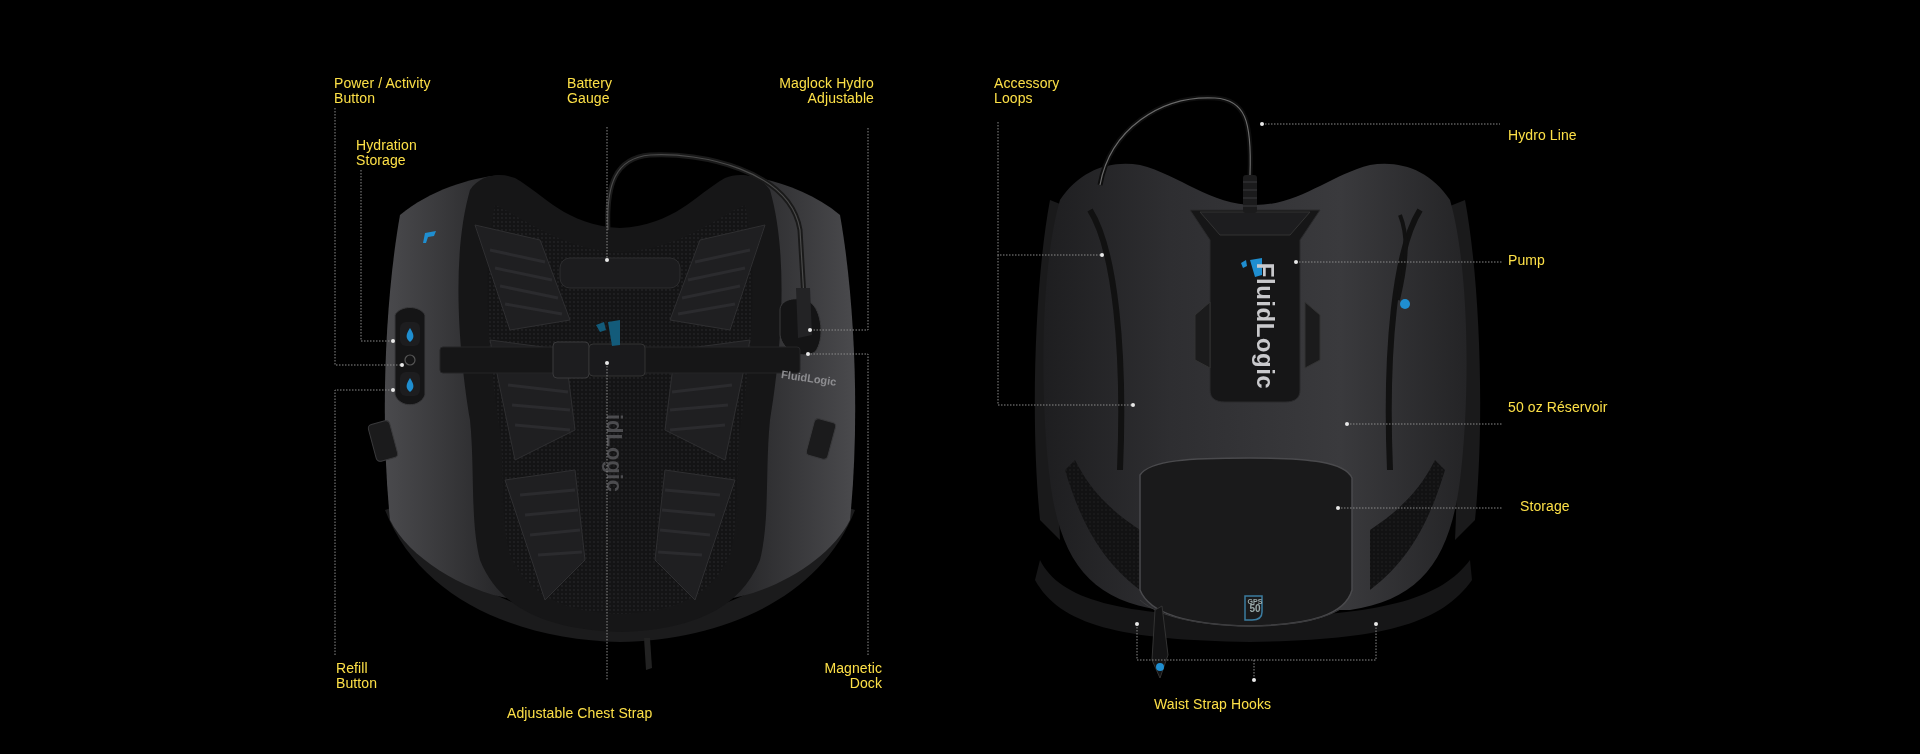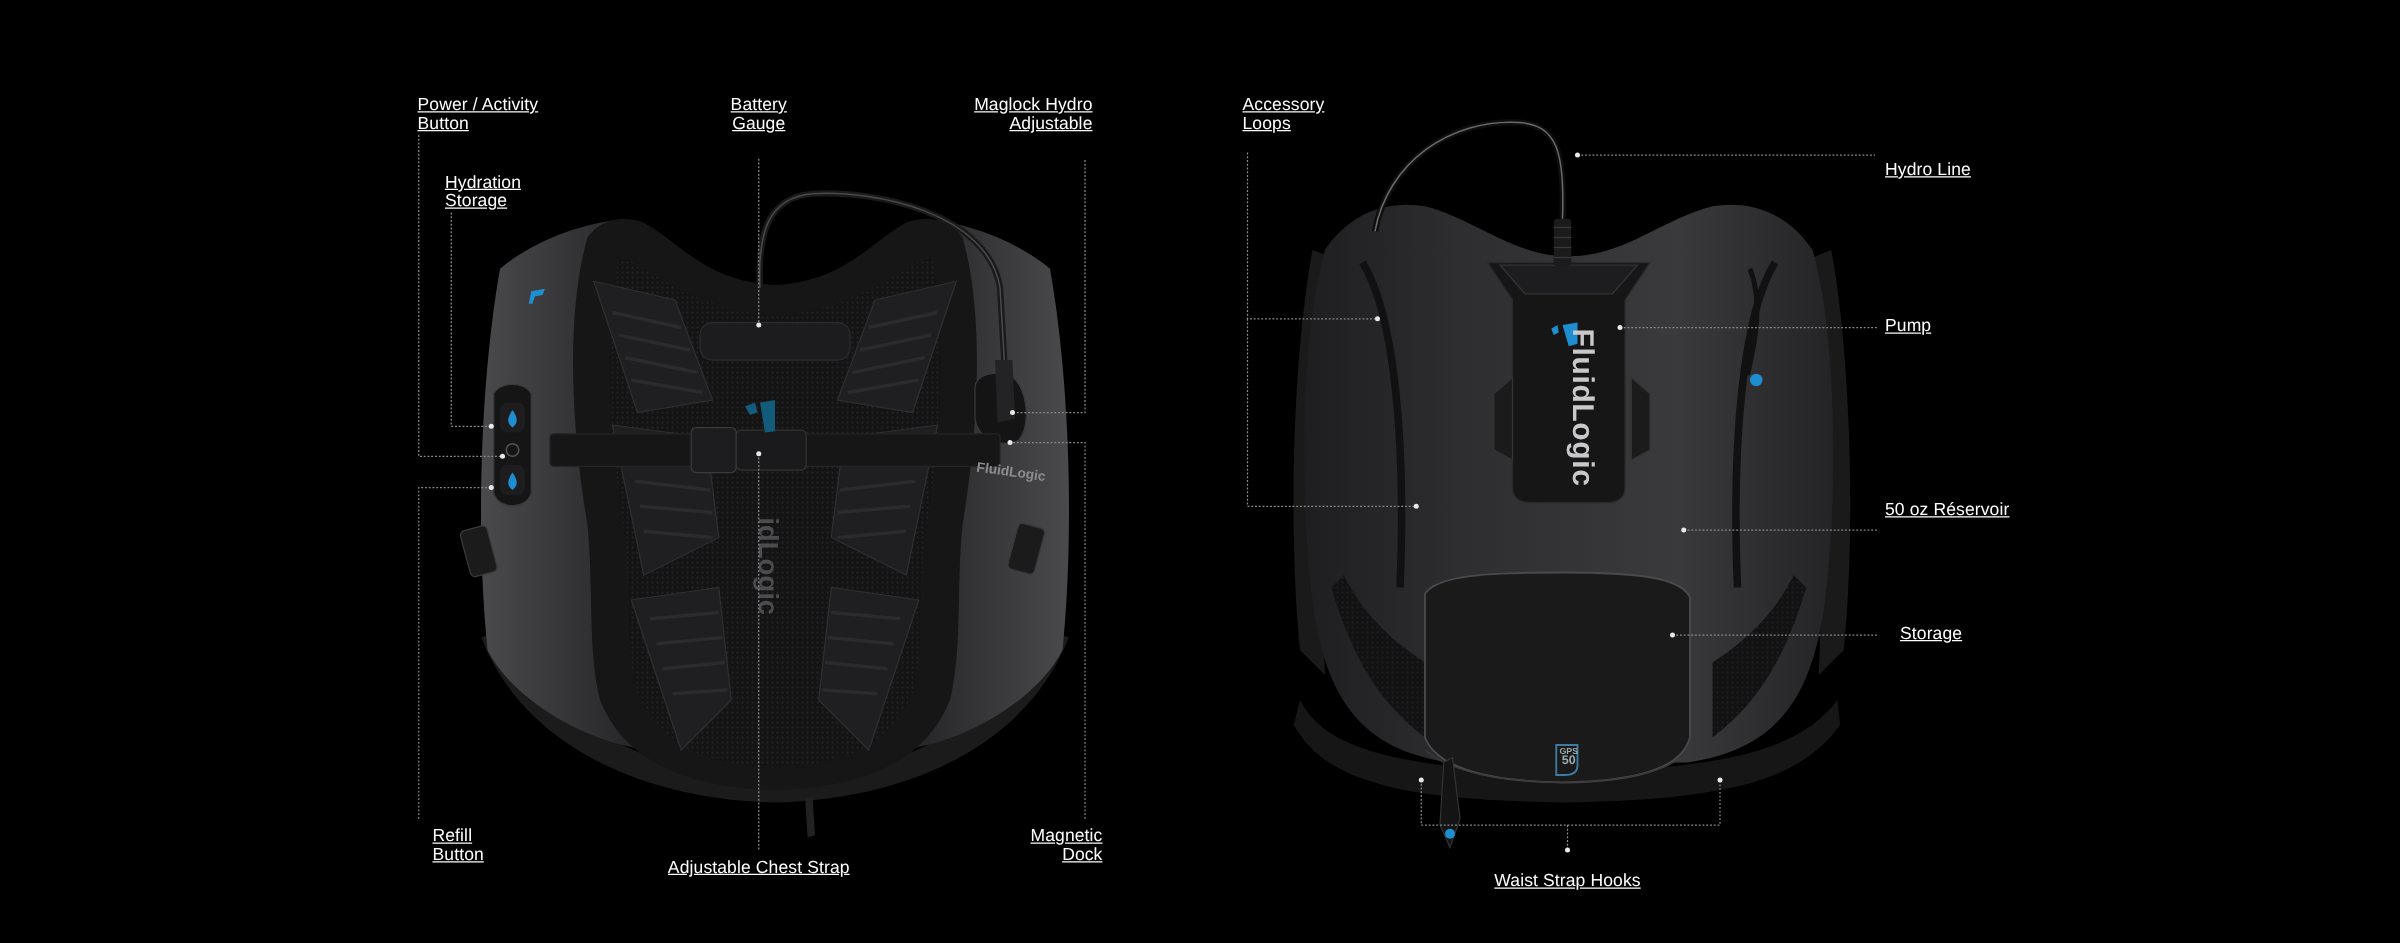--- a/index.html
+++ b/index.html
@@ -1,21 +1,21 @@
 <!DOCTYPE html>
 <html><head>
 <meta charset="utf-8">
 <style>
   html, body { margin:0; padding:0; background:#000; }
   body { width:1920px; height:754px; position:relative; overflow:hidden;
          font-family:"Liberation Sans", "DejaVu Sans", sans-serif; color:#a9a9a9; }
   .stage { position:absolute; left:0; top:0; width:1920px; height:754px; }
-  .label { position:absolute; font-size:14px; line-height:15px; color:#ffffff; white-space:pre-line; letter-spacing:0.1px;text-decoration:underline; }
+  .label { position:absolute; font-size:14px; line-height:15px; color:#fde047; white-space:pre-line; letter-spacing:0.1px; }
   .label.right { text-align:right; }
-  .label.center { text-align:center; }
+  .label.center { text-align:left; }
   svg.overlay { position:absolute; left:0; top:0; width:1920px; height:754px; }
 </style>
 </head>
 <body>
 
 <div class="stage">
 
   <svg class="overlay" viewBox="0 0 1920 754">
     <defs>
       <linearGradient id="gShell" x1="0" x2="1" y1="0" y2="0">
@@ -235,23 +235,23 @@
   </svg>
 
   <div class="label" style="left:334px; top:76px;">Power / Activity
 Button</div>
   <div class="label" style="left:356px; top:138px;">Hydration
 Storage</div>
   <div class="label center" style="left:567px; top:76px; width:80px;">Battery
 Gauge</div>
   <div class="label right" style="left:734px; top:76px; width:140px;">Maglock Hydro
 Adjustable</div>
-  <div class="label" style="left:346px; top:661px;">Refill
+  <div class="label" style="left:336px; top:661px;">Refill
 Button</div>
-  <div class="label center" style="left:507px; top:686px; width:200px;">Adjustable Chest Strap</div>
+  <div class="label center" style="left:507px; top:706px; width:200px;">Adjustable Chest Strap</div>
   <div class="label right" style="left:782px; top:661px; width:100px;">Magnetic
 Dock</div>
 
   <div class="label" style="left:994px; top:76px;">Accessory
 Loops</div>
   <div class="label" style="left:1508px; top:128px;">Hydro Line</div>
   <div class="label" style="left:1508px; top:253px;text-align:center;">Pump</div>
   <div class="label" style="left:1508px; top:400px;">50 oz Réservoir</div>
   <div class="label" style="left:1520px; top:499px;">Storage</div>
   <div class="label center" style="left:1154px; top:697px; width:200px;">Waist Strap Hooks</div>

